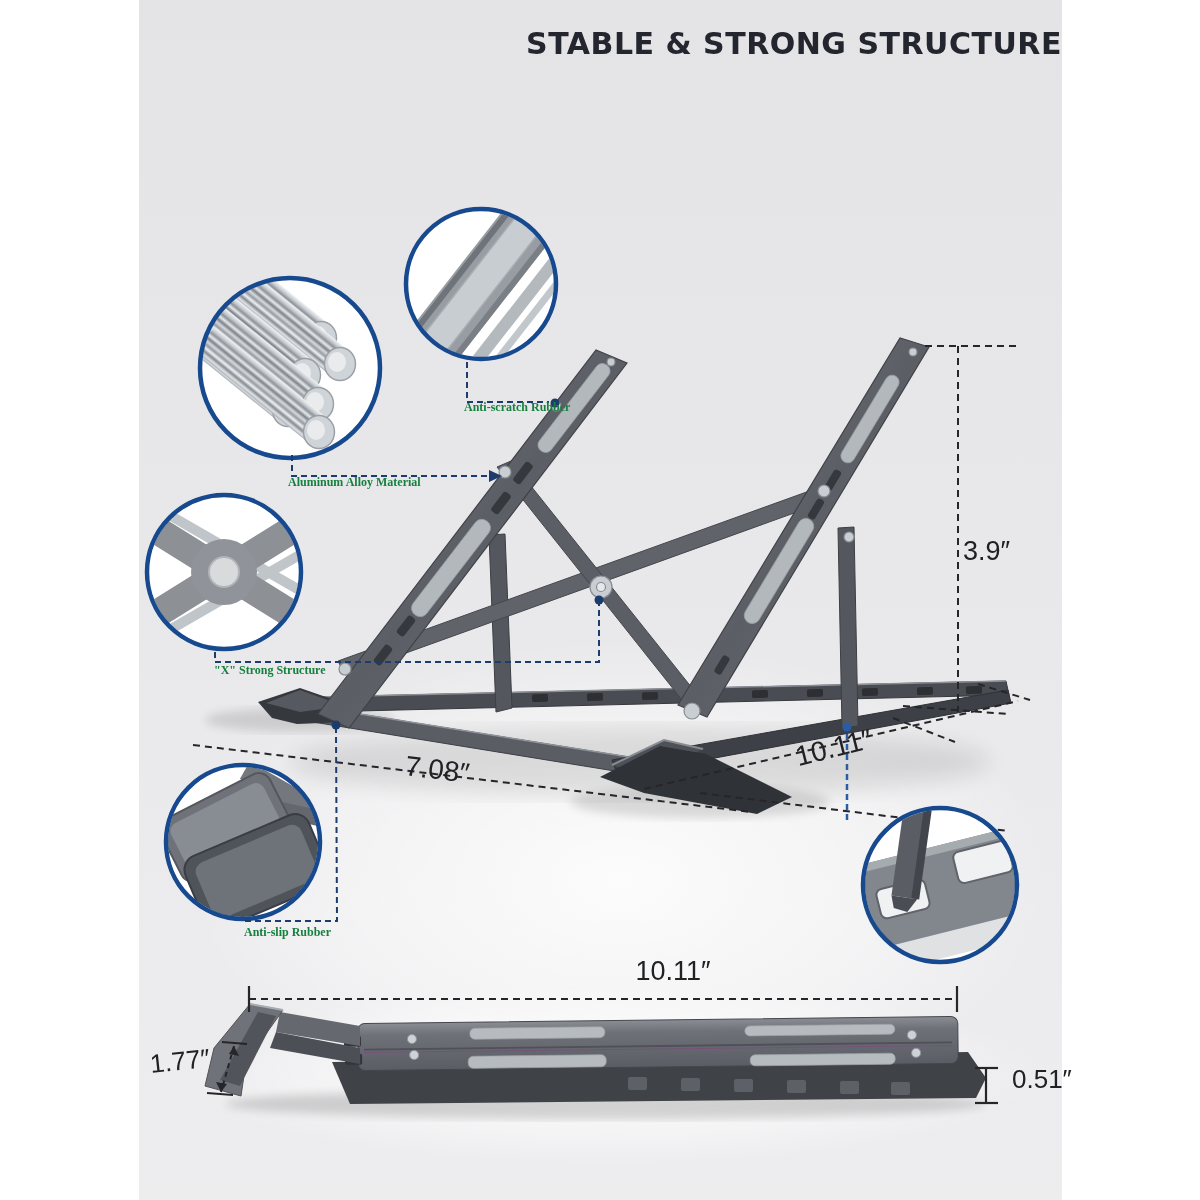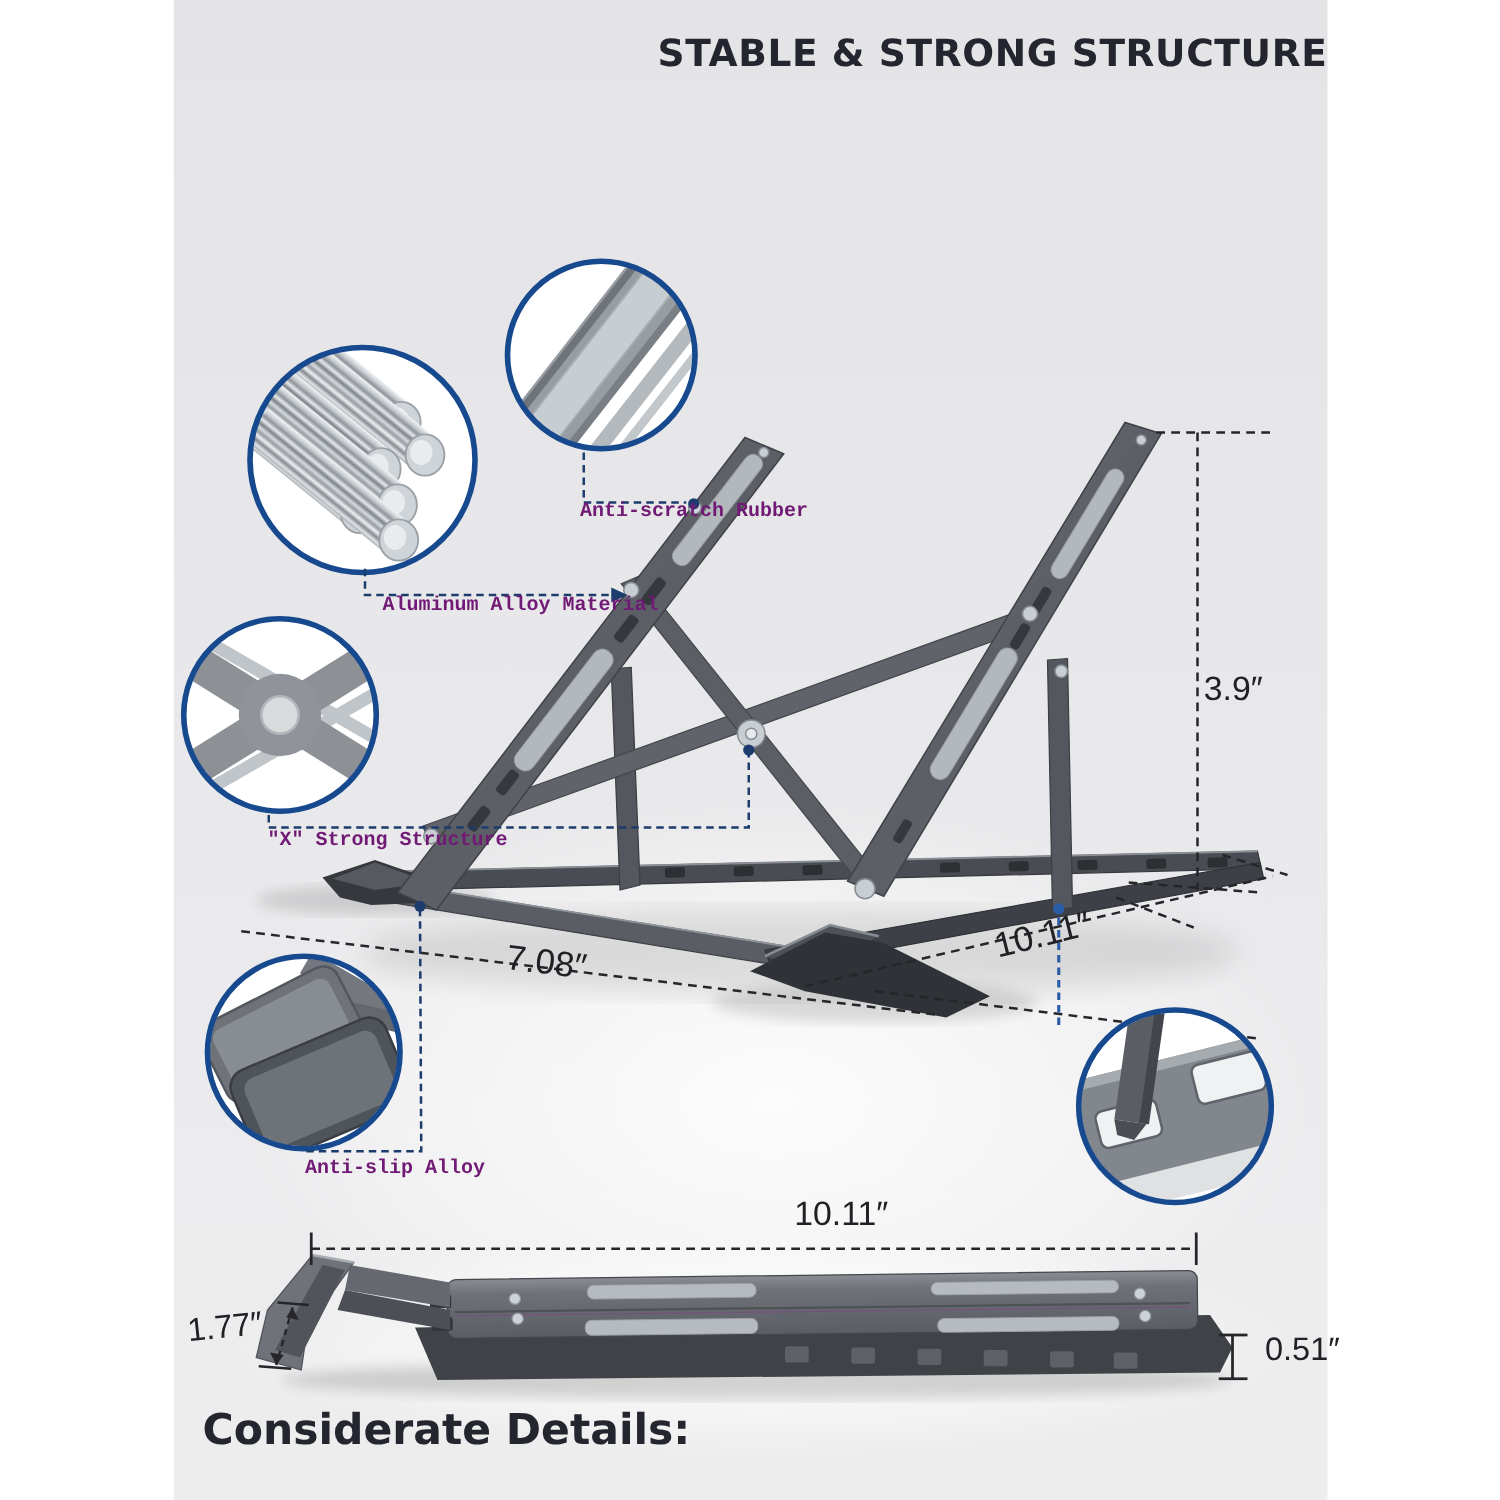--- a/index.html
+++ b/index.html
@@ -3,21 +3,21 @@
 <meta charset="utf-8">
 <style>
   html,body{margin:0;padding:0;background:#ffffff;}
   .canvas{position:relative;width:1136px;height:1200px;background:#ffffff;overflow:hidden;
           font-family:"DejaVu Sans", sans-serif;}
   .art{position:absolute;left:0;top:0;}
   .ov{position:absolute;white-space:nowrap;}
   .title{width:552px;left:518px;text-align:center;font-weight:bold;font-size:30px;
          letter-spacing:.5px;color:#24262f;font-family:"DejaVu Sans",sans-serif;}
   .t1{top:26px;} .t2{top:80px;}
-  .callout{font-weight:bold;font-size:16px;color:#701a75;font-family:Liberation Mono, monospace;}
+  .callout{font-weight:bold;font-size:12px;color:#15803d;font-family:Liberation Serif, serif;}
   .dim{font-size:27px;color:#202124;font-family:"Liberation Sans",sans-serif;}
   .footerhead{left:162px;top:1124px;font-weight:bold;font-size:34px;color:#24262f;
          font-family:"DejaVu Sans",sans-serif;}
 </style>
 </head>
 <body>
 
 <div class="canvas">
 
 <svg class="art" width="1200" height="1200" viewBox="0 0 1200 1200">
@@ -317,26 +317,25 @@
 
     <line x1="986" y1="1068" x2="986" y2="1103" stroke="#26262a" stroke-width="2.2"></line>
     <line x1="975" y1="1068" x2="998" y2="1068" stroke="#26262a" stroke-width="2.2"></line>
     <line x1="975" y1="1103" x2="998" y2="1103" stroke="#26262a" stroke-width="2.2"></line>
   </g>
 </svg>
 
 <div class="ov title t1">STABLE &amp; STRONG STRUCTURE</div>
 
 <div class="ov callout" style="left:464px;top:400px;">Anti-scratch Rubber</div>
-<div class="ov callout" style="left:306px;top:475px;">Aluminum Alloy Material</div>
+<div class="ov callout" style="left:288px;top:475px;">Aluminum Alloy Material</div>
 <div class="ov callout" style="left:214px;top:663px;">"X" Strong Structure</div>
-<div class="ov callout" style="left:244px;top:925px;">Anti-slip Alloy</div>
+<div class="ov callout" style="left:244px;top:925px;">Anti-slip Rubber</div>
 
 <div class="ov dim" style="left:963px;top:536px;">3.9″</div>
 <div class="ov dim" style="left:405px;top:754px;transform:rotate(7deg);font-size:28px;">7.08″</div>
 <div class="ov dim" style="left:795px;top:732px;transform:rotate(-14deg);font-size:28px;">10.11″</div>
 <div class="ov dim" style="left:628px;top:956px;width:90px;text-align:center;">10.11″</div>
 <div class="ov dim" style="left:150px;top:1046px;transform:rotate(-6deg);font-size:26px;">1.77″</div>
 <div class="ov dim" style="left:997px;top:1064px;font-size:26px;margin-left:15px;">0.51″</div>
 
-<div class="ov footerhead">Considerate Details:</div>
 
 </div>
 
 </body></html>

